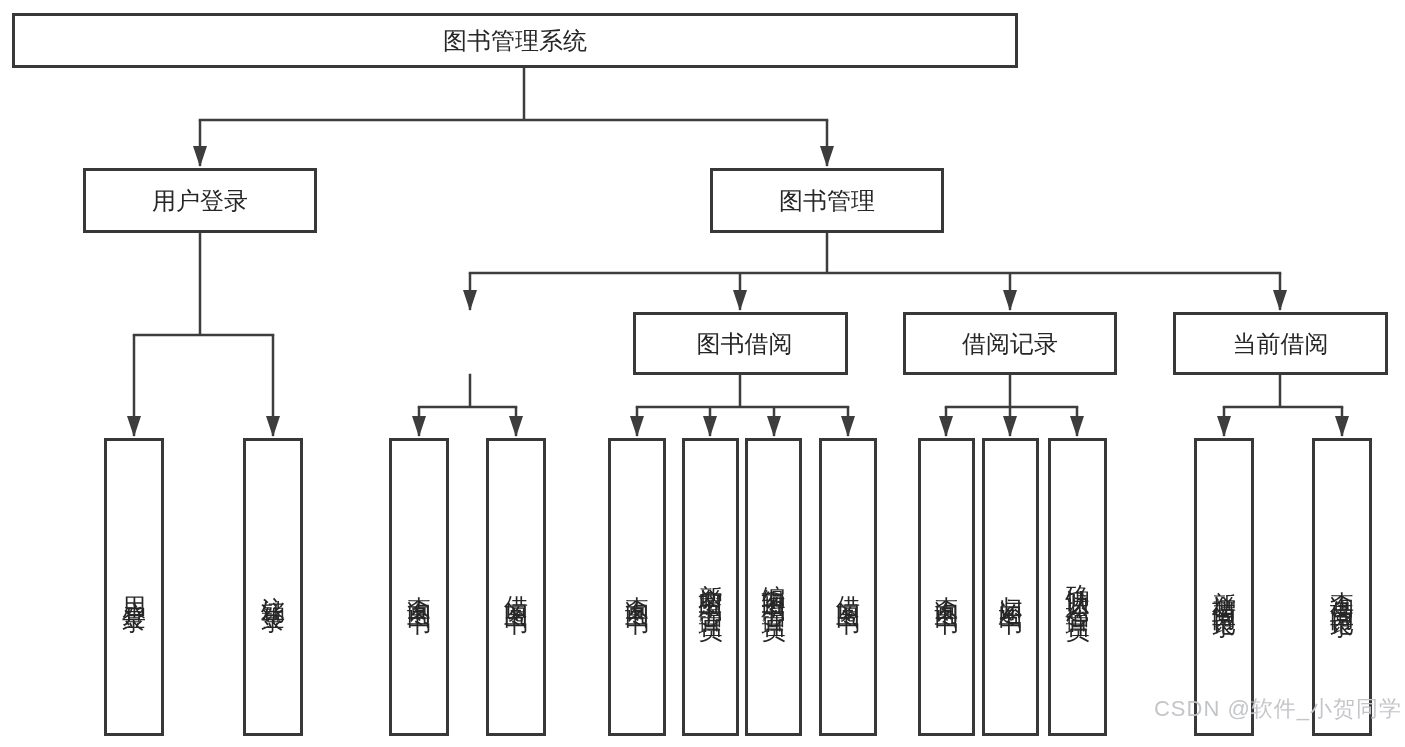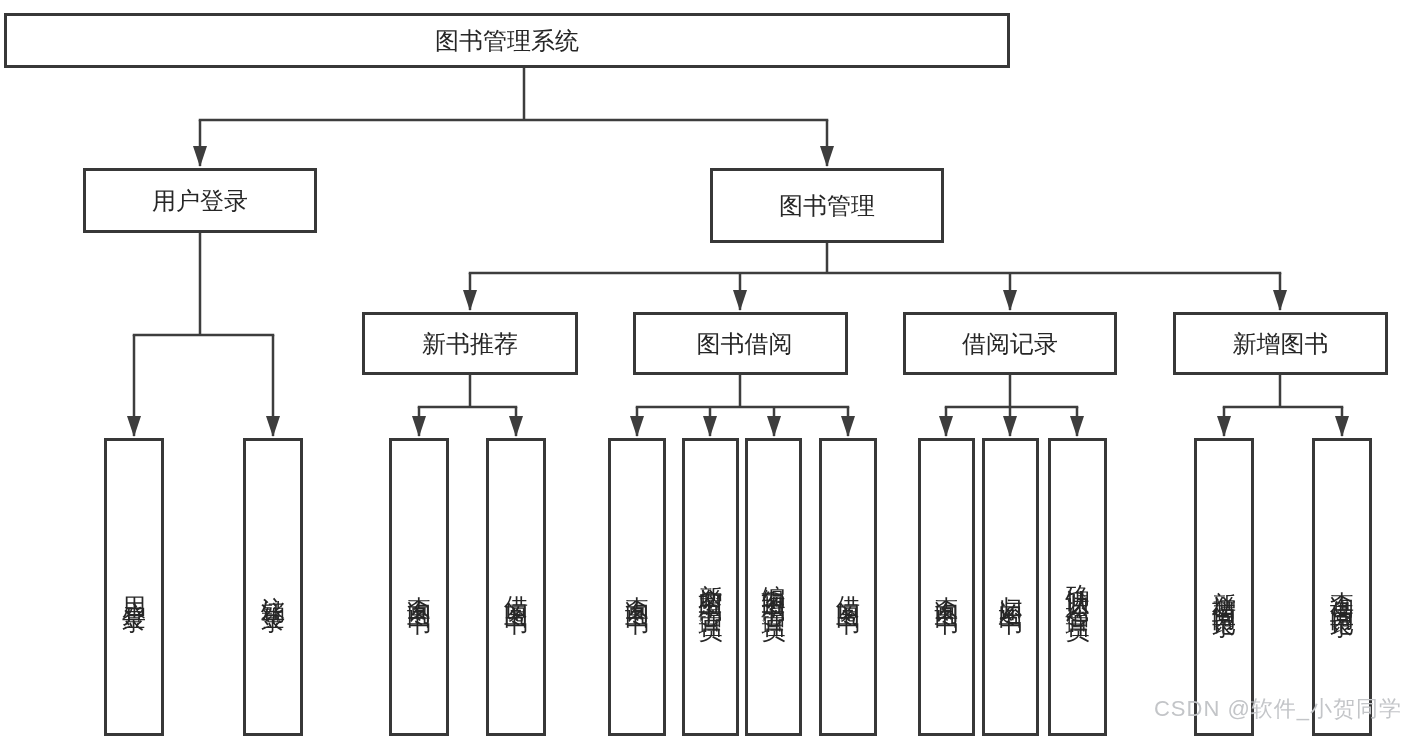--- a/index.html
+++ b/index.html
@@ -77,29 +77,28 @@
       <line class="ar" x1="1077" y1="407" x2="1077" y2="436"></line>
     </g>
 
     <g>
       <path class="ln" d="M1280,375 V407 M1224,407 H1342"></path>
       <line class="ar" x1="1224" y1="407" x2="1224" y2="436"></line>
       <line class="ar" x1="1342" y1="407" x2="1342" y2="436"></line>
     </g>
   </svg>
 
-  <div class="box" style="left:4px;top:13px;width:1006px;height:55px;">图书管理系统</div>
+  <div class="box" style="left:12px;top:13px;width:1006px;height:55px;">图书管理系统</div>
 
   <div class="box" style="left:83px;top:168px;width:234px;height:65px;">用户登录</div>
-  <div class="box" style="left:710px;top:168px;width:234px;height:75px;">图书管理</div>
+  <div class="box" style="left:710px;top:168px;width:234px;height:65px;">图书管理</div>
 
-  <div class="box" style="left:362px;top:312px;width:216px;height:63px;">新书推荐</div>
   <div class="box" style="left:633px;top:312px;width:215px;height:63px;padding-left:8px;">图书借阅</div>
   <div class="box" style="left:903px;top:312px;width:214px;height:63px;">借阅记录</div>
-  <div class="box" style="left:1173px;top:312px;width:215px;height:63px;">新增图书</div>
+  <div class="box" style="left:1173px;top:312px;width:215px;height:63px;">当前借阅</div>
 
   <div class="box vbox" style="left:104px;top:438px;width:60px;height:298px;">用户登录</div>
   <div class="box vbox" style="left:243px;top:438px;width:60px;height:298px;">注销登录</div>
 
   <div class="box vbox" style="left:389px;top:438px;width:60px;height:298px;">查询图书</div>
   <div class="box vbox" style="left:486px;top:438px;width:60px;height:298px;">借阅图书</div>
 
   <div class="box vbox" style="left:608px;top:438px;width:58px;height:298px;">查询图书</div>
   <div class="box vbox" style="left:682px;top:438px;width:57px;height:298px;">新增图书（管理员）</div>
   <div class="box vbox" style="left:745px;top:438px;width:57px;height:298px;">编辑图书（管理员）</div>

